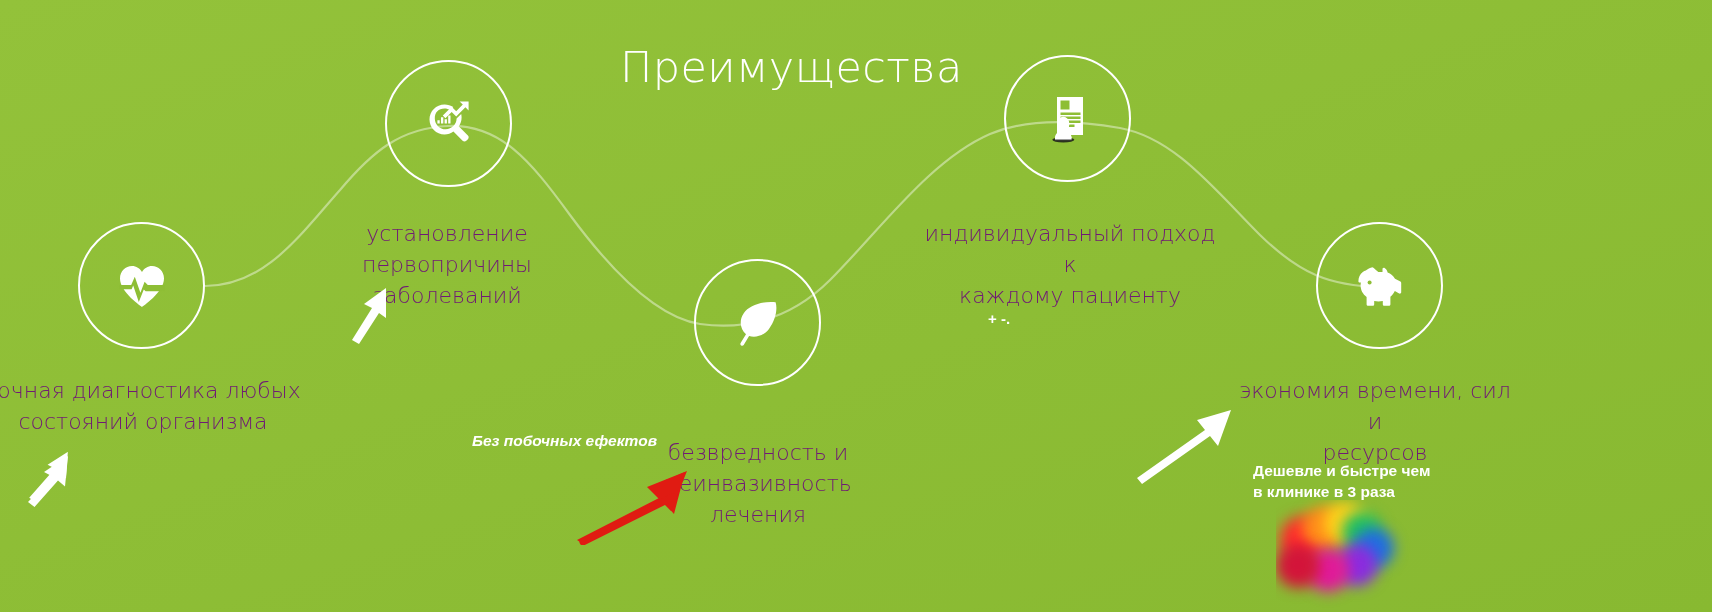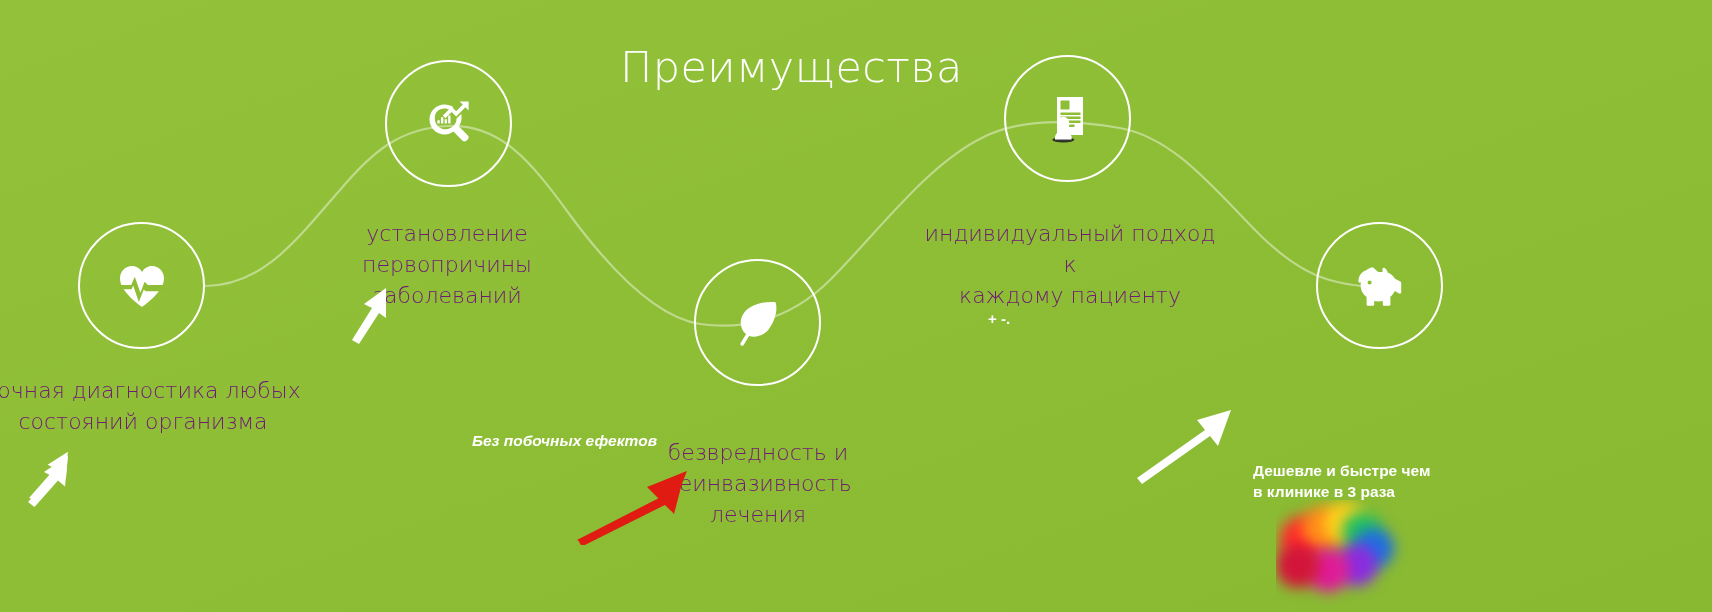--- a/index.html
+++ b/index.html
@@ -194,20 +194,22 @@
 
     <div class="node-label" style="left:290px; top:218px; width:314px;">установление
 первопричины заболеваний</div>
 
     <div class="node-label" style="left:620px; top:425px; width:276px;margin-top:12px;">безвредность и
 неинвазивность лечения</div>
 
     <div class="node-label" style="left:915px; top:218px; width:310px;">индивидуальный подход к
 каждому пациенту</div>
 
+    <div class="node-label" style="left:1230px; top:375px; width:290px;">экономия времени, сил и
+ресурсов</div>
   </div>
 
   <div id="annot-layer">
 
     <svg style="position:absolute; left:22px; top:452px;" width="64" height="56" viewBox="0 0 64 56">
       <path fill="#ffffff" d="M52 2 L30 16 L38 20 L10 52 L16 56 L44 25 L50 31 Z" transform="translate(-2,-2) scale(0.92)"></path>
       <path fill="#ffffff" d="M46 4 L22 20 L30.5 24.5 L6 50 L12.5 55 L36 28.5 L43 34.5 Z"></path>
     </svg>
 
     <svg style="position:absolute; left:350px; top:286px;" width="46" height="62" viewBox="0 0 46 62">

